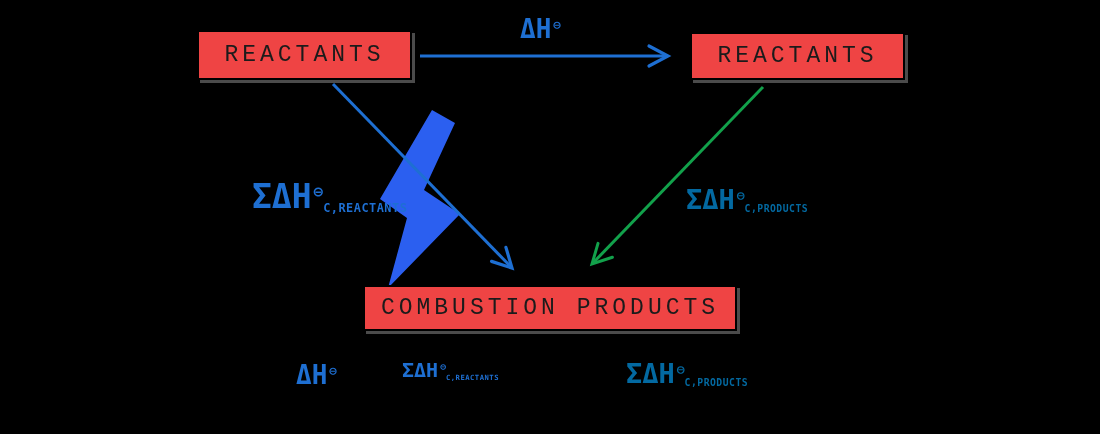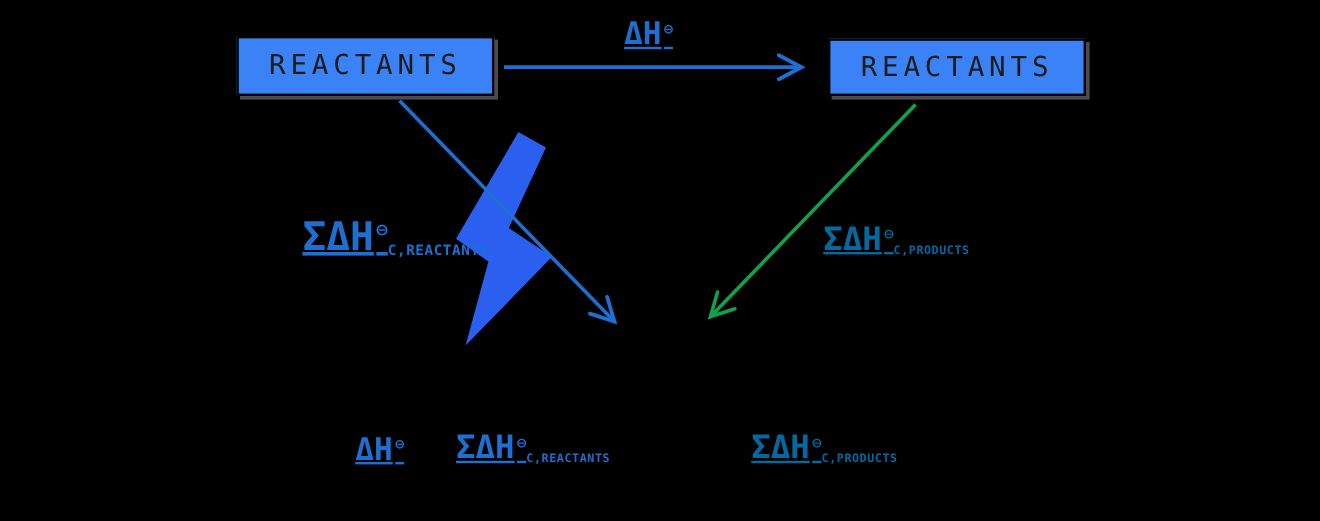--- a/index.html
+++ b/index.html
@@ -7,38 +7,38 @@
     position:relative;
     width:1100px;
     height:434px;
     background:#000;
     overflow:hidden;
     font-family:"DejaVu Sans Mono","DejaVu Sans",monospace;
   }
   .arrows{position:absolute;left:0;top:0;}
   .node{
     position:absolute;
-    background:#3b82f6;
+    background:#ef4444;
     border:2px solid #000;
     box-shadow:3px 3px 0 #4b4b4b;
     display:flex;
     align-items:center;
     justify-content:center;
     font-size:23px;
     letter-spacing:4px;
     color:#1b1b1b;
     box-sizing:border-box;
     white-space:nowrap;
+    font-family:Liberation Mono, monospace;
   }
   .flabel{
     position:absolute;
     font-weight:bold;
     white-space:nowrap;
     line-height:1;
-    text-decoration:underline;
   }
   .sup{font-size:0.48em;vertical-align:0.7em;margin-left:2px;}
   .sub{font-size:0.36em;vertical-align:-0.35em;letter-spacing:0.5px;}
   .blue{color:#1e6fd2;}
   .green{color:#0369a1;}
 </style>
 </head>
 <body>
 
 <div class="stage">
@@ -63,38 +63,41 @@
   </svg>
 
   <div class="node" style="left:197px;top:30px;width:215px;height:50px">
     <span>REACTANTS</span>
   </div>
 
   <div class="node" style="left:690px;top:32px;width:215px;height:48px">
     <span>REACTANTS</span>
   </div>
 
+  <div class="node" style="left:363px;top:285px;width:374px;height:46px">
+    <span>COMBUSTION PRODUCTS</span>
+  </div>
 
   <div class="flabel blue" style="left:520px;top:16px;font-size:26px">
     <span>ΔH</span><span class="sup">⊖</span>
   </div>
 
   <div class="flabel blue" style="left:252px;top:180px;font-size:33px">
     <span>ΣΔH</span><span class="sup">⊖</span><span class="sub">C,REACTANTS</span>
   </div>
 
   <div class="flabel green" style="left:686px;top:186px;font-size:27px">
     <span>ΣΔH</span><span class="sup">⊖</span><span class="sub">C,PRODUCTS</span>
   </div>
 
   <div class="flabel blue" style="left:296px;top:362px;font-size:26px">
     <span>ΔH</span><span class="sup">⊖</span>
   </div>
 
-  <div class="flabel blue" style="left:380px;top:360px;font-size:27px">
+  <div class="flabel blue" style="left:402px;top:360px;font-size:20px">
     <span>ΣΔH</span><span class="sup">⊖</span><span class="sub">C,REACTANTS</span>
   </div>
 
   <div class="flabel green" style="left:626px;top:360px;font-size:27px">
     <span>ΣΔH</span><span class="sup">⊖</span><span class="sub">C,PRODUCTS</span>
   </div>
 
 </div>
 
 </body></html>

